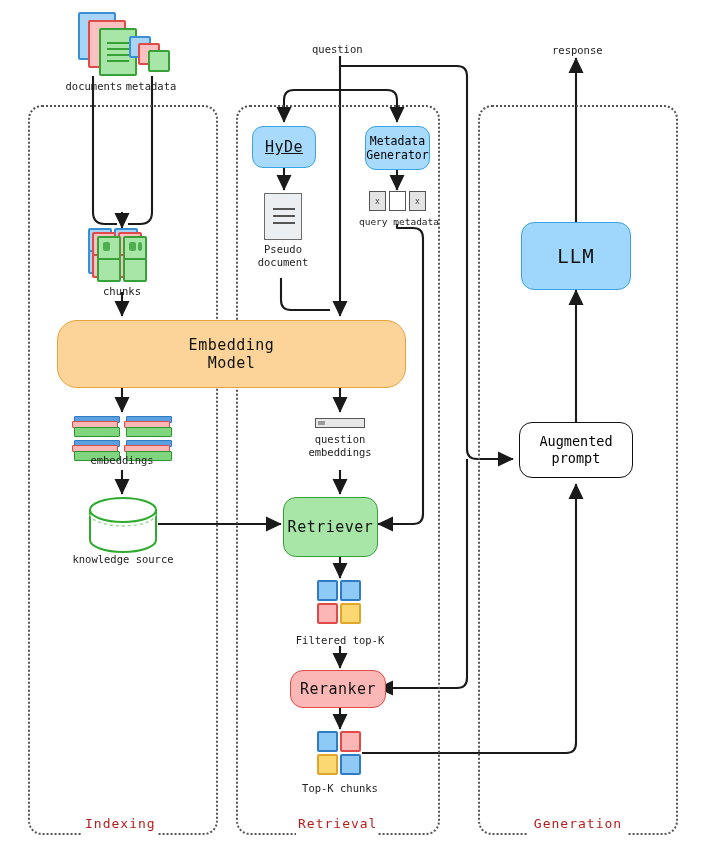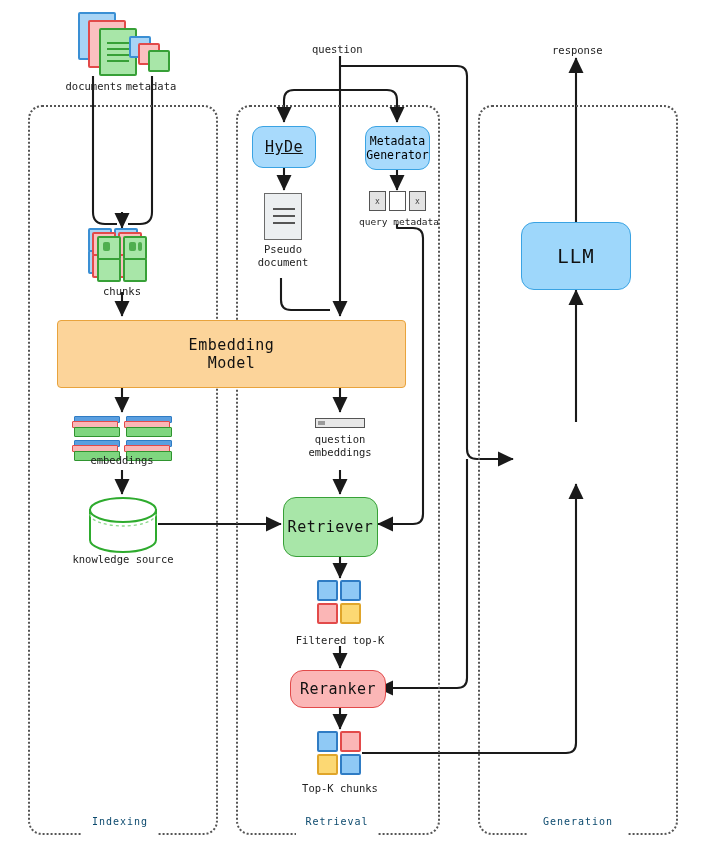--- a/index.html
+++ b/index.html
@@ -6,26 +6,26 @@
   body{width:705px;height:851px;font-family:"DejaVu Sans Mono","Liberation Mono",monospace;}
   #stage{position:relative;width:705px;height:851px;overflow:hidden;background:#fff;}
   #wires{position:absolute;left:0;top:0;width:705px;height:851px;}
   .node{position:absolute;box-sizing:border-box;display:flex;align-items:center;justify-content:center;text-align:center;}
   .lbl{position:absolute;font-size:10.5px;color:#222;text-align:center;white-space:pre;line-height:13px;}
   .proc{font-size:15px;line-height:18px;letter-spacing:0.5px;color:#111;}
   .bigproc{font-size:19px;letter-spacing:1px;}
   .hyde{background:#a8dafc;border:1.6px solid #3aa3e3;border-radius:11px;}
   .metagen{background:#a8dafc;border:1.6px solid #3aa3e3;border-radius:11px;font-size:11.5px;line-height:14px;}
   .llm{background:#9ed7fb;border:1.6px solid #3aa3e3;border-radius:13px;text-align:right;}
-  .embed{background:#fcd49a;border:1.6px solid #e8a33d;border-radius:4px;}
+  .embed{background:#fcd49a;border:1.6px solid #e8a33d;border-radius:20px;}
   .retr{background:#a8e6a8;border:1.6px solid #37a037;border-radius:13px;}
   .rerank{background:#fbb6b6;border:1.6px solid #e24a4a;border-radius:13px;justify-content:center;}
   .augp{background:#fff;border:1.6px solid #111;border-radius:13px;font-size:13.5px;line-height:17px;}
   .section{position:absolute;border:2px dotted #555;border-radius:14px;box-sizing:border-box;}
-  .seclabel{position:absolute;font-size:10px;color:#0c4a6e;letter-spacing:1px;white-space:nowrap;}
+  .seclabel{position:absolute;font-size:13px;color:#b91c1c;letter-spacing:1px;white-space:nowrap;}
   .stackwrap{position:absolute;}
   .sq{position:absolute;box-sizing:border-box;border-radius:2px;}
   .docsheet{position:absolute;box-sizing:border-box;border-radius:2px;}
   .pdoc{position:absolute;box-sizing:border-box;background:#eceff1;border:1.6px solid #6b6b6b;}
   .pline{position:absolute;background:#444;height:2.4px;}
   .qm{position:absolute;box-sizing:border-box;display:flex;align-items:center;justify-content:center;font-size:8px;color:#444;}
   .qbar{position:absolute;box-sizing:border-box;background:#e8e8e8;border:1.6px solid #555;}
   .qnotch{position:absolute;background:#9a9a9a;}
   .cyl{position:absolute;}
   .embar{position:absolute;box-sizing:border-box;border-radius:1px;}
@@ -219,18 +219,22 @@
   </div>
 
   <div class="stackwrap" style="left:317px;top:731px;width:46px;height:46px;">
     <div class="sq" style="left:0px;top:0px;width:21px;height:21px;background:#8fc9f5;border:2px solid #2f7cc4;"></div>
     <div class="sq" style="left:23px;top:0px;width:21px;height:21px;background:#fbb6b6;border:2px solid #e24a4a;"></div>
     <div class="sq" style="left:0px;top:23px;width:21px;height:21px;background:#fcd873;border:2px solid #e0a52a;"></div>
     <div class="sq" style="left:23px;top:23px;width:21px;height:21px;background:#8fc9f5;border:2px solid #2f7cc4;"></div>
   </div>
   <div class="lbl" style="left:292px;top:782px;width:96px;">Top-K chunks</div>
 
+  <div class="node augp" style="left:519px;top:422px;width:114px;height:56px;flex-direction:column;">
+    <div>Augmented</div>
+    <div>prompt</div>
+  </div>
 
   <div class="node llm proc bigproc" style="left:521px;top:222px;width:110px;height:68px;">
     <span>LLM</span>
   </div>
 
 </div>
 
 </body></html>

